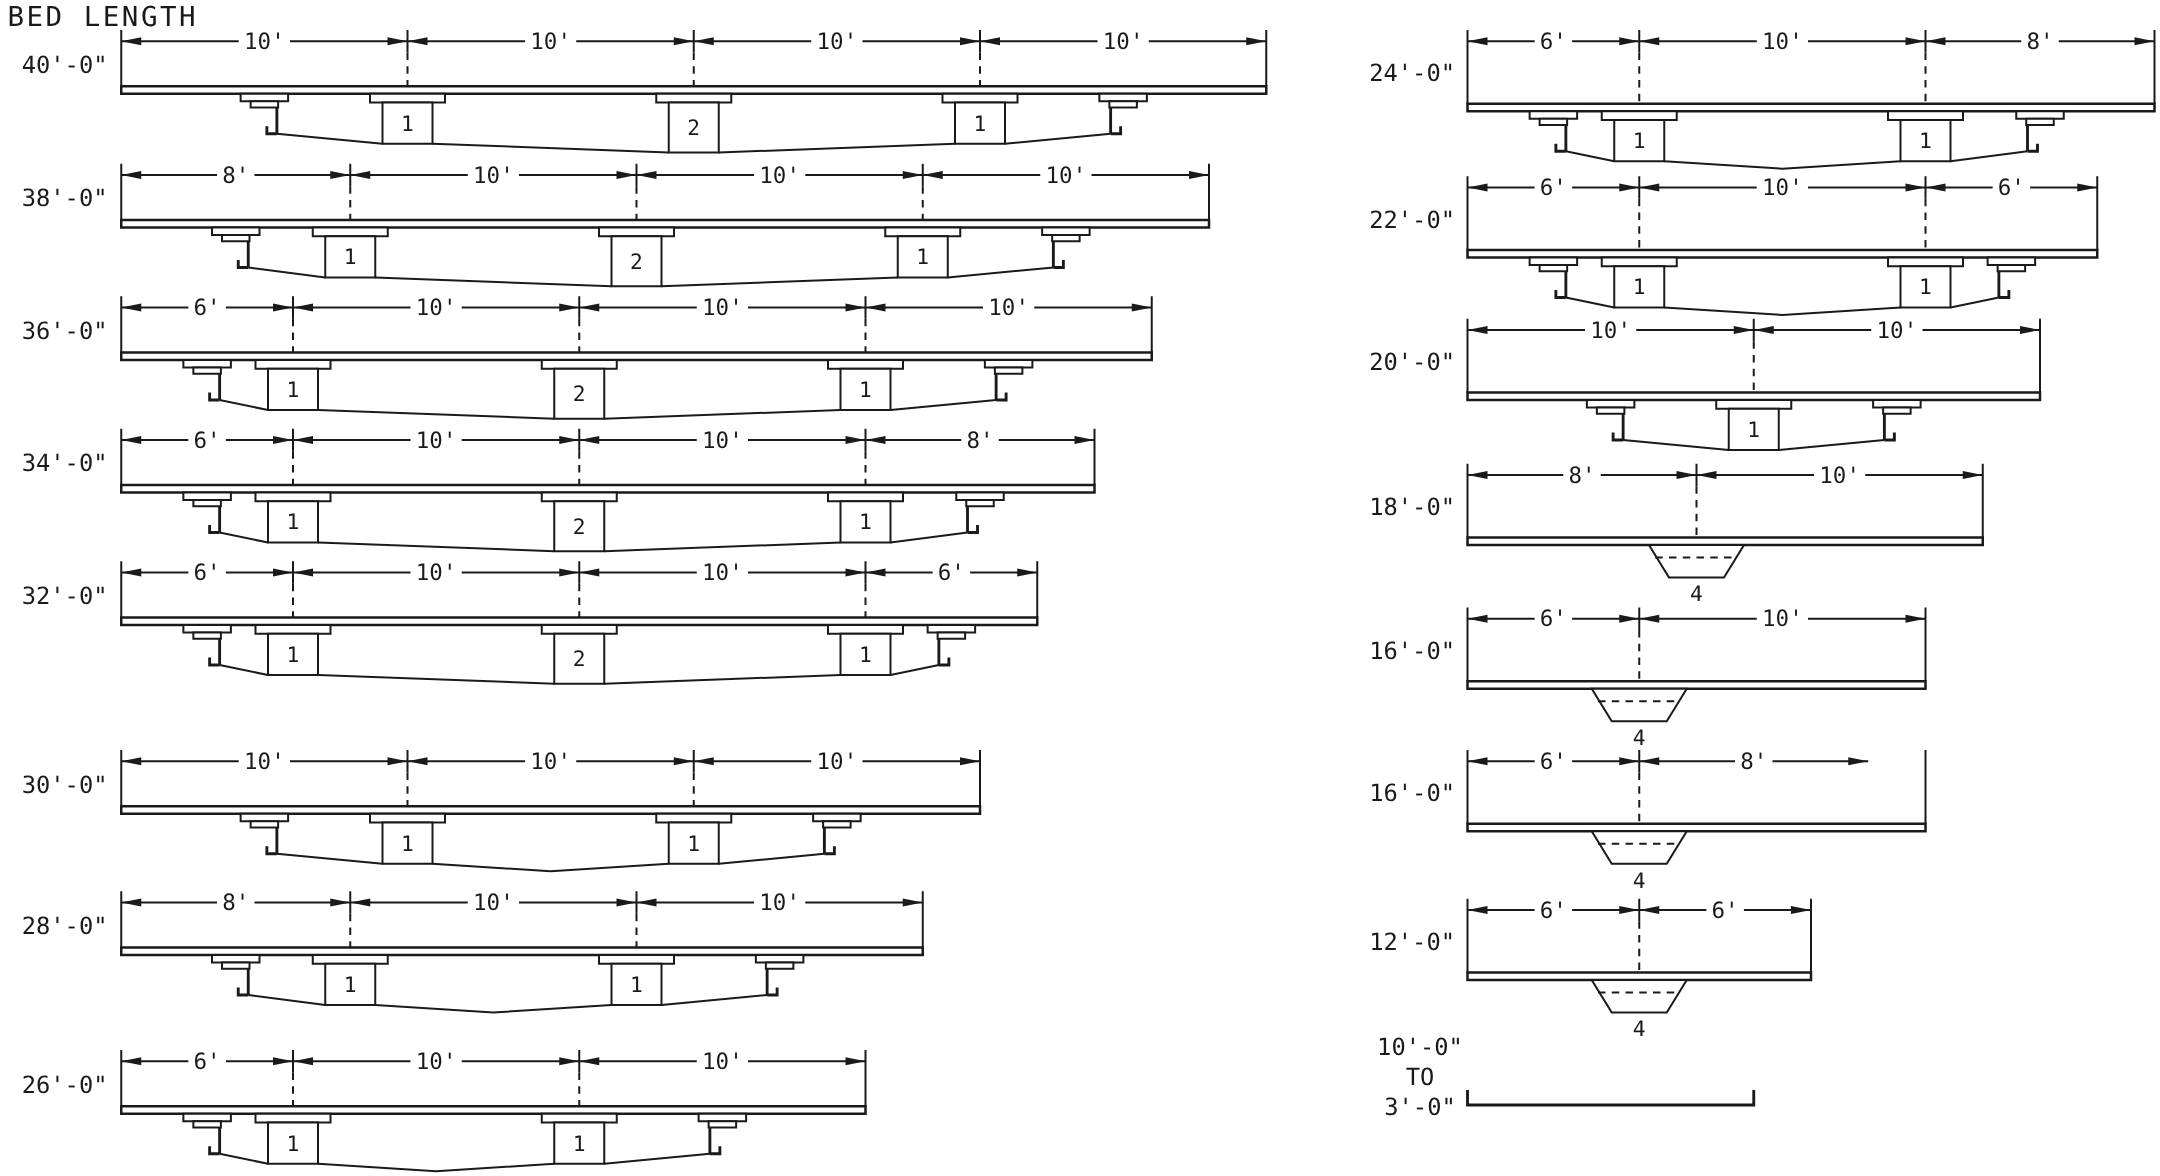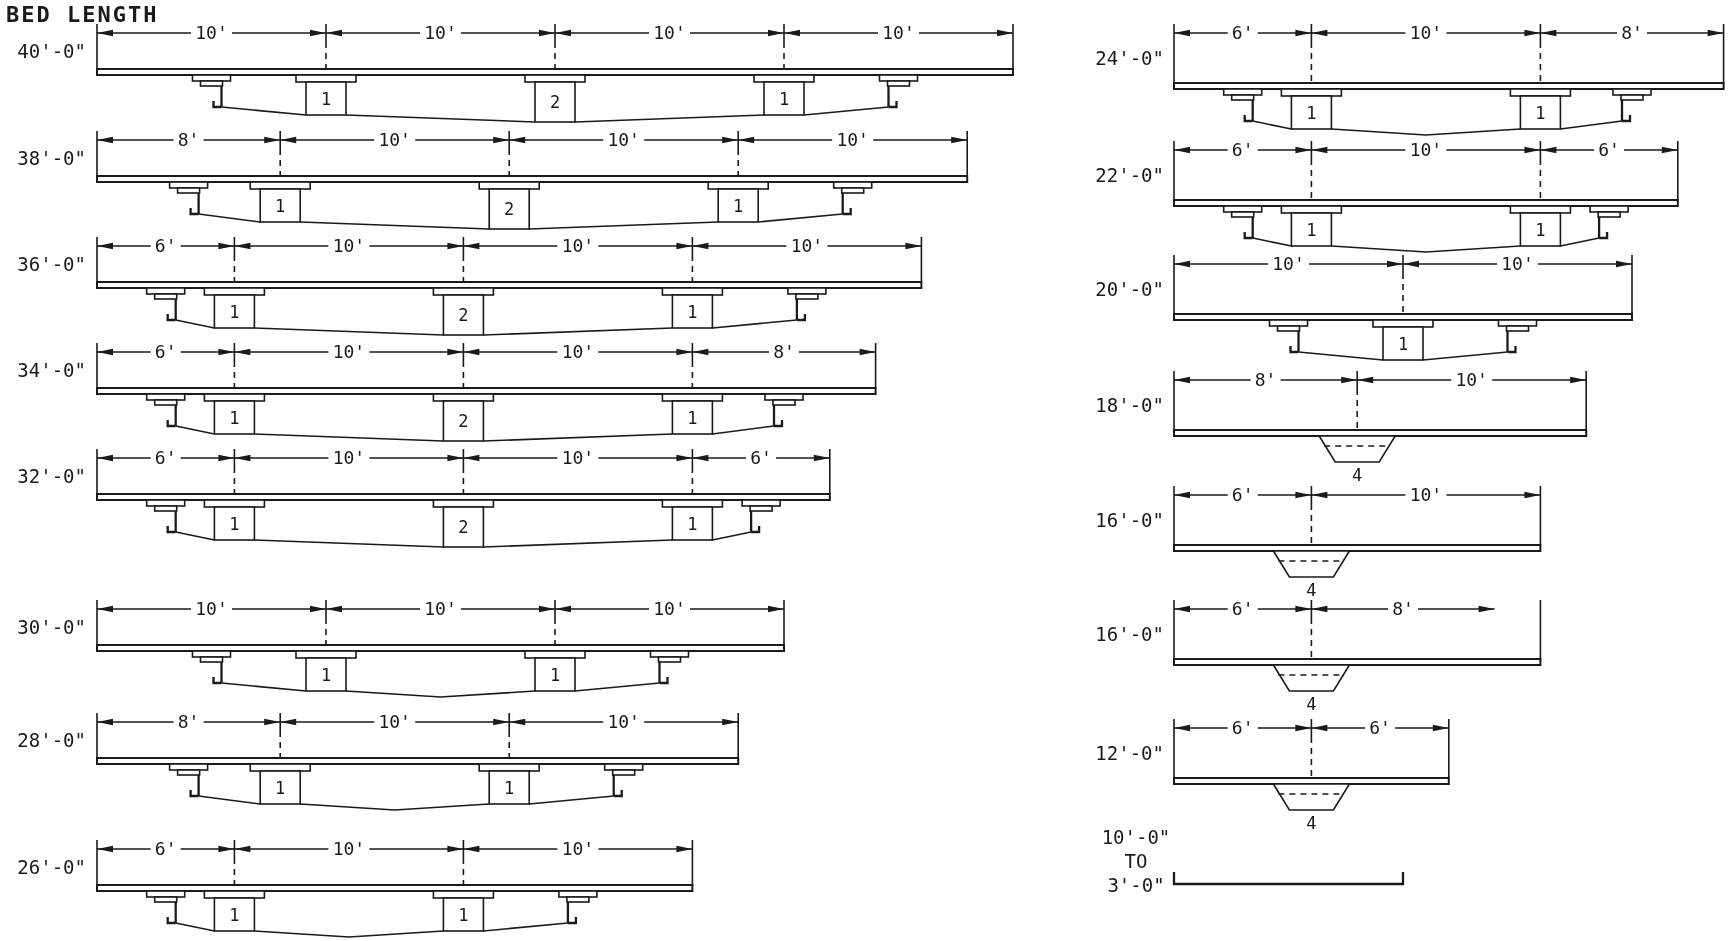--- a/index.html
+++ b/index.html
@@ -1,20 +1,20 @@
 <!DOCTYPE html>
 <html><head>
 <meta charset="utf-8">
 <style>
   html,body{margin:0;padding:0;background:#ffffff;}
   body{width:1728px;height:941px;position:relative;overflow:hidden;}
   #title{
     position:absolute;left:6px;top:2px;
     font-family:"DejaVu Sans Mono",monospace;
-    font-size:22px;font-weight:bold;letter-spacing:2px;color:#1a1a1a;
+    font-size:22px;font-weight:normal;letter-spacing:2px;color:#1a1a1a;
   }
   svg{position:absolute;left:0;top:0;}
   svg text{font-family:"DejaVu Sans Mono",monospace;fill:#1a1a1a;}
   .ln{stroke:#1a1a1a;stroke-width:1.6;fill:none;}
   .thick{stroke-width:2.3;}
   .dash{stroke-dasharray:6 5;}
   .bar{fill:#ffffff;stroke:#1a1a1a;stroke-width:2;}
   .shape{fill:#ffffff;stroke:#1a1a1a;stroke-width:1.6;}
   .arr{fill:#1a1a1a;stroke:none;}
 </style>

